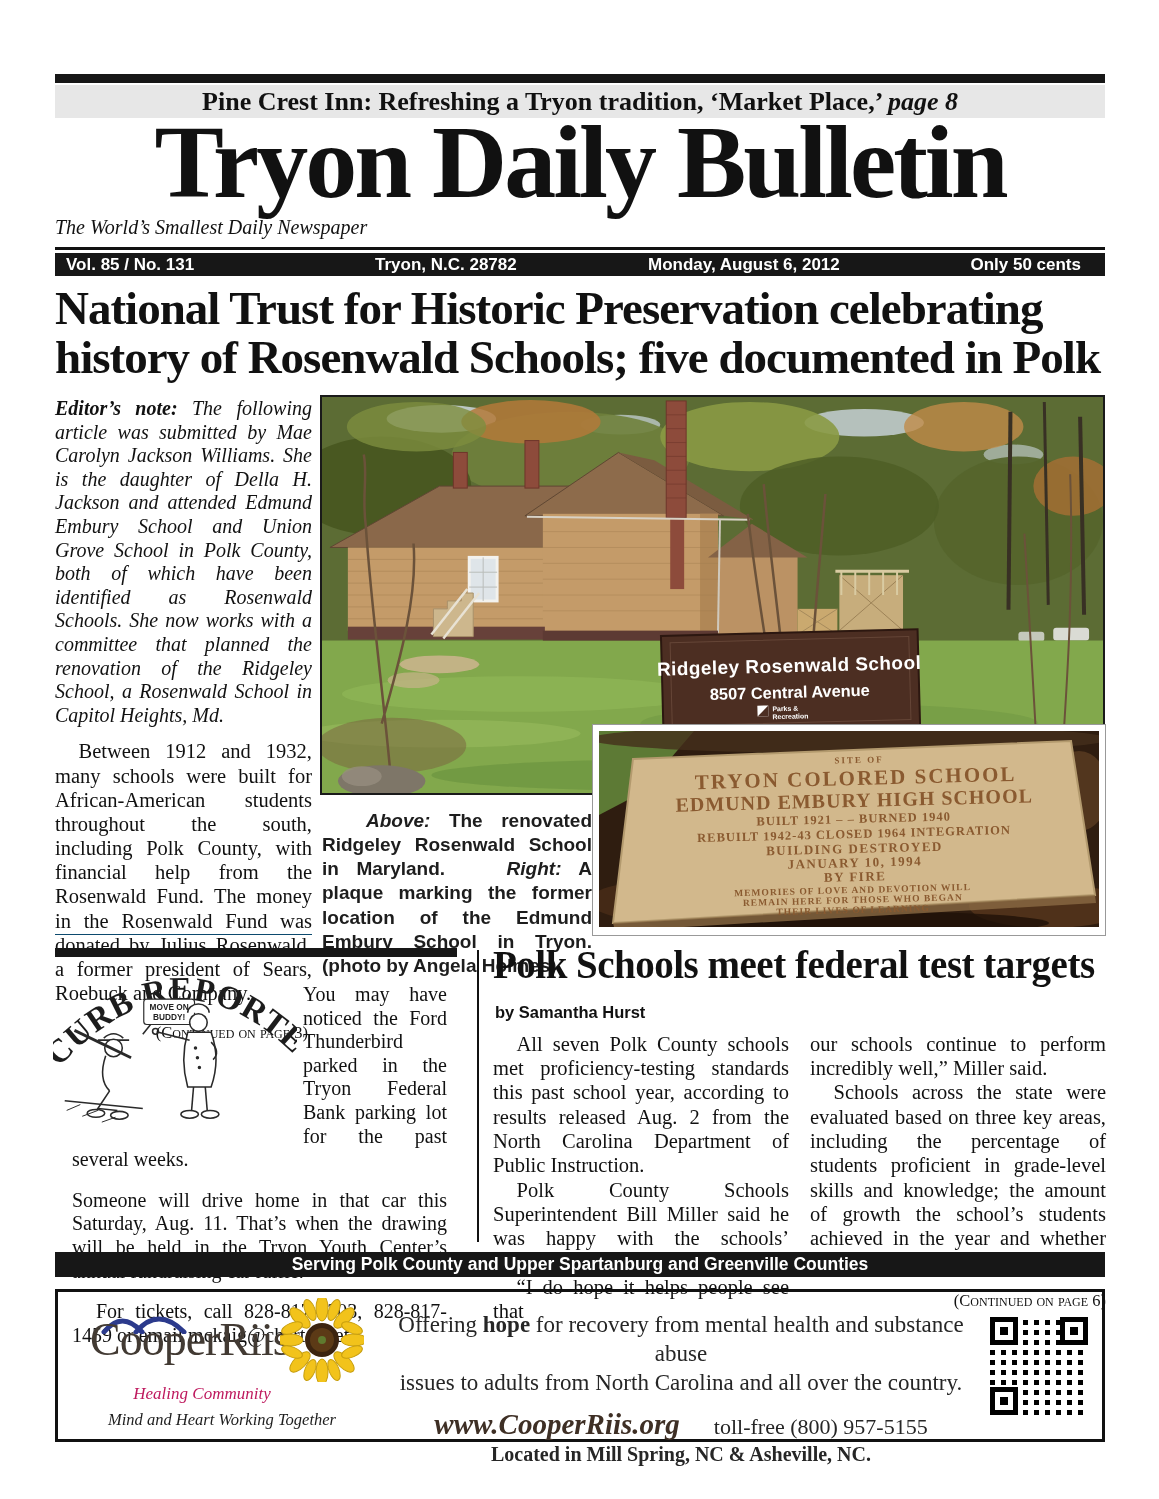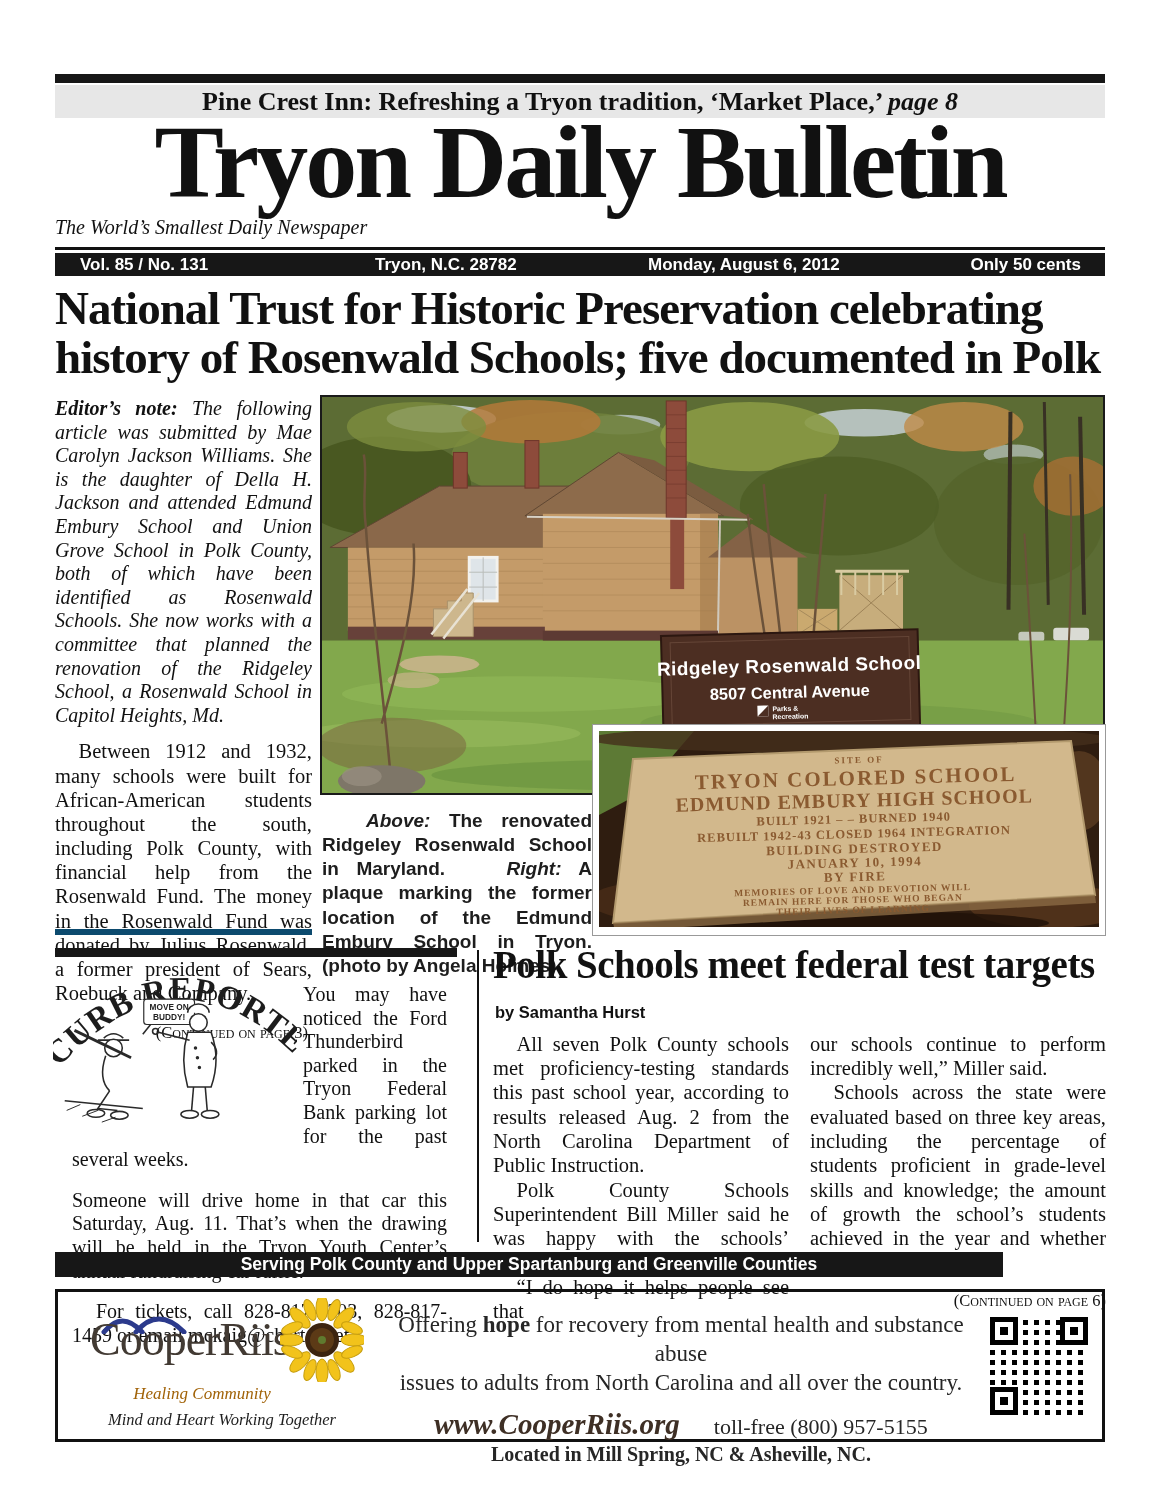--- a/index.html
+++ b/index.html
@@ -14,28 +14,28 @@
   .teaser .pg{font-style:italic;}
 
   
   .mast-title{left:55px;top:110px;width:1050px;text-align:center;font-weight:bold;
               font-size:104px;line-height:1;letter-spacing:-3px;}
   .tagline{left:55px;top:216px;width:985px;text-align:left;font-style:italic;font-size:20px;}
   .rule1{left:55px;top:247px;width:1050px;height:3px;background:#111;}
   .infobar{left:55px;top:253px;width:1050px;height:23px;background:#171717;color:#fff;
            font-family:"Liberation Sans",sans-serif;font-weight:bold;font-size:17px;line-height:23px;}
   .infobar span{position:absolute;white-space:nowrap;}
-  .ib-vol{left:25px;} .ib-town{left:320px;} .ib-date{left:593px;} .ib-price{right:24px;}
+  .ib-vol{left:11px;} .ib-town{left:320px;} .ib-date{left:593px;} .ib-price{right:24px;}
 
   
   .headline{left:55px;top:284px;width:1060px;font-weight:bold;font-size:47px;
             line-height:1.05;letter-spacing:-1px;}
 
   
-  .leftcol{left:55px;top:397px;width:257px;height:538px;border-bottom:6px solid #0c4a6e;box-sizing:border-box;}
+  .leftcol{left:55px;top:397px;width:257px;height:538px;border-bottom:1px solid #0c4a6e;box-sizing:border-box;}
   .ednote{font-style:italic;font-size:20px;line-height:1.18;text-align:justify;}
   .ednote b{font-weight:bold;}
   .para1{font-size:20.5px;line-height:1.18;text-align:justify;text-indent:1.15em;margin-top:12px;}
   .contd{font-variant:small-caps;font-size:16.5px;text-align:right;margin-top:18px;padding-right:4px;}
 
   
   .photoarea{left:320px;top:395px;width:785px;height:540px;}
   .mainphoto{position:absolute;left:0;top:0;width:785px;height:400px;border:2px solid #1a1a1a;box-sizing:border-box;}
   .caption{position:absolute;left:2px;top:414px;width:270px;font-family:"Liberation Sans",sans-serif;
            font-weight:bold;font-size:19px;line-height:1.27;color:#1d1d1d;text-align:justify;}
@@ -55,29 +55,29 @@
   .schools{left:493px;top:944px;width:614px;}
   .schools h2{margin:0;font-size:39px;font-weight:bold;letter-spacing:-0.5px;line-height:1.1;}
   .byline{font-family:"Liberation Sans",sans-serif;font-weight:bold;font-size:16.5px;margin:16px 0 10px 2px;}
   .cols{display:flex;gap:21px;}
   .col{width:296px;font-size:20.5px;line-height:1.185;text-align:justify;}
   .col p{margin:0;}
   .col p.ind{text-indent:1.15em;}
   .contd2{font-variant:small-caps;font-size:16.5px;text-align:right;margin-top:16px;}
 
   
-  .servebar{left:55px;top:1252px;width:948px;height:25px;background:#171717;color:#fff;text-align:center;
+  .servebar{left:55px;top:1252px;width:1050px;height:25px;background:#171717;color:#fff;text-align:center;
             font-family:"Liberation Sans",sans-serif;font-weight:bold;font-size:17.5px;line-height:25px;}
   .adbox{left:55px;top:1289px;width:1050px;height:153px;border:3px solid #111;box-sizing:border-box;
          display:flex;align-items:center;padding:4px 14px;}
   .adlogo{width:300px;position:relative;height:140px;}
   .brand{position:absolute;left:18px;top:17px;font-size:46px;color:#423a33;letter-spacing:-1px;}
   .mounts{position:absolute;left:28px;top:12px;}
   .sunflower{position:absolute;right:8px;top:2px;}
-  .sub1{position:absolute;left:0;top:88px;width:260px;text-align:center;font-style:italic;font-size:17px;color:#a16207;}
+  .sub1{position:absolute;left:0;top:88px;width:260px;text-align:center;font-style:italic;font-size:17px;color:#be185d;}
   .sub2{position:absolute;left:0;top:114px;width:300px;text-align:center;font-style:italic;font-size:16.5px;color:#1e1e1e;}
   .adcenter{flex:1;text-align:center;color:#262626;margin-top:46px;}
   .adl{font-size:23px;line-height:1.25;}
   .adl b{font-weight:bold;}
   .urlrow{margin-top:10px;}
   .adurl{font-size:29px;font-weight:bold;font-style:italic;color:#3e2f25;}
   .adphone{font-size:22px;margin-left:30px;}
   .adloc{font-size:20px;font-weight:bold;margin-top:2px;}
   .qr{width:98px;height:98px;position:relative;background-color:#fff;
       background-image:repeating-linear-gradient(0deg,transparent 0 5px,#fff 5px 10px),

